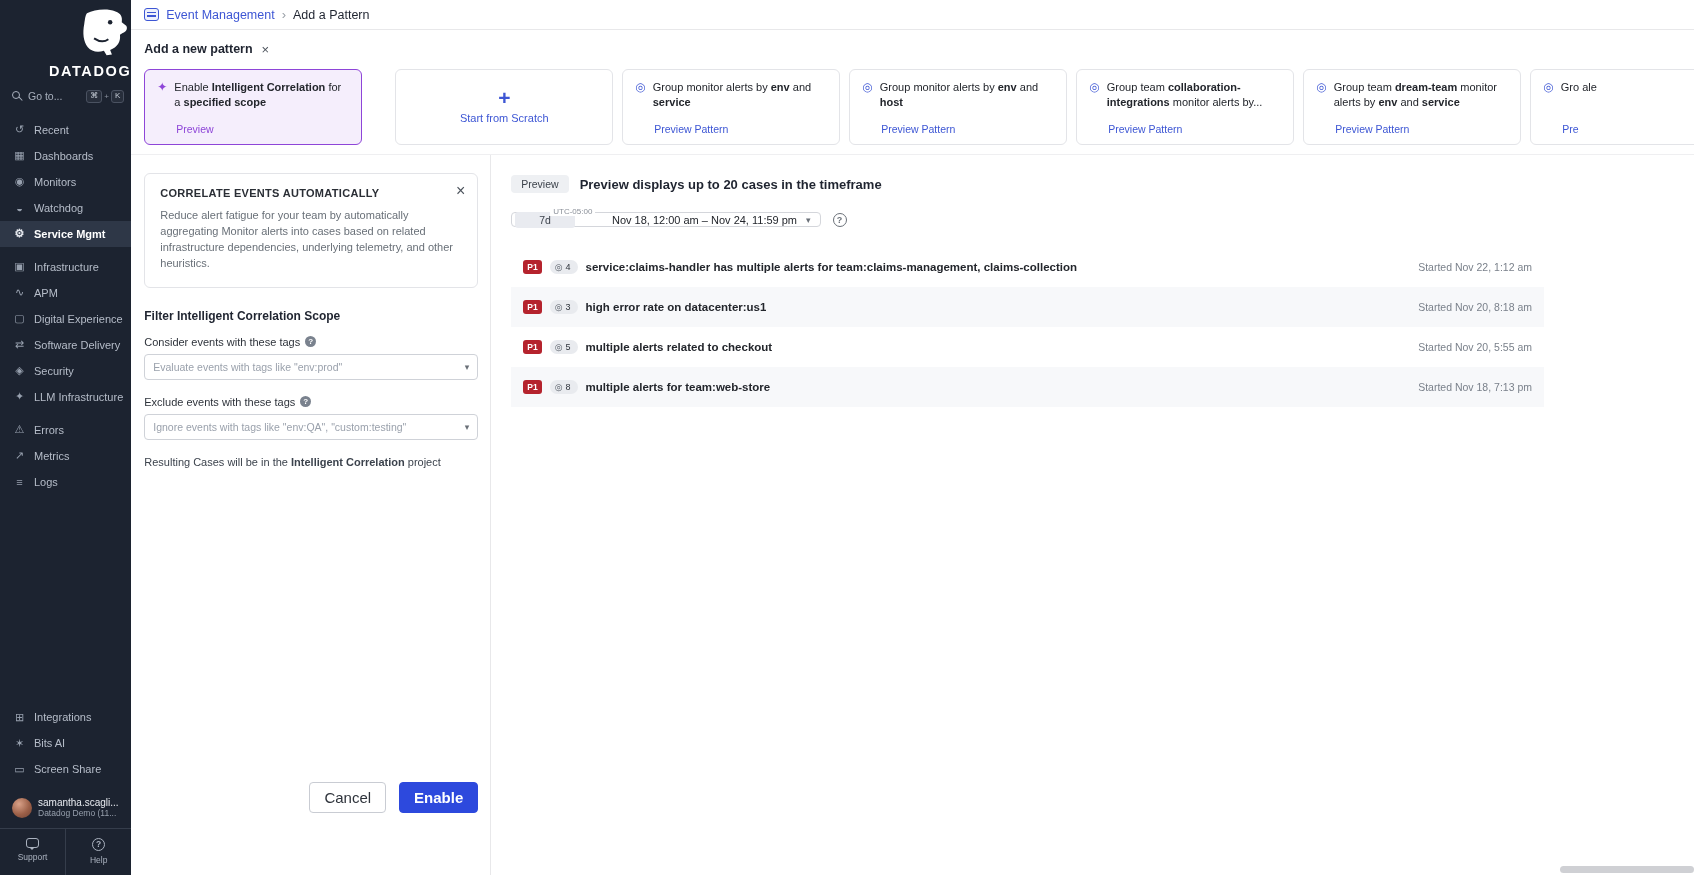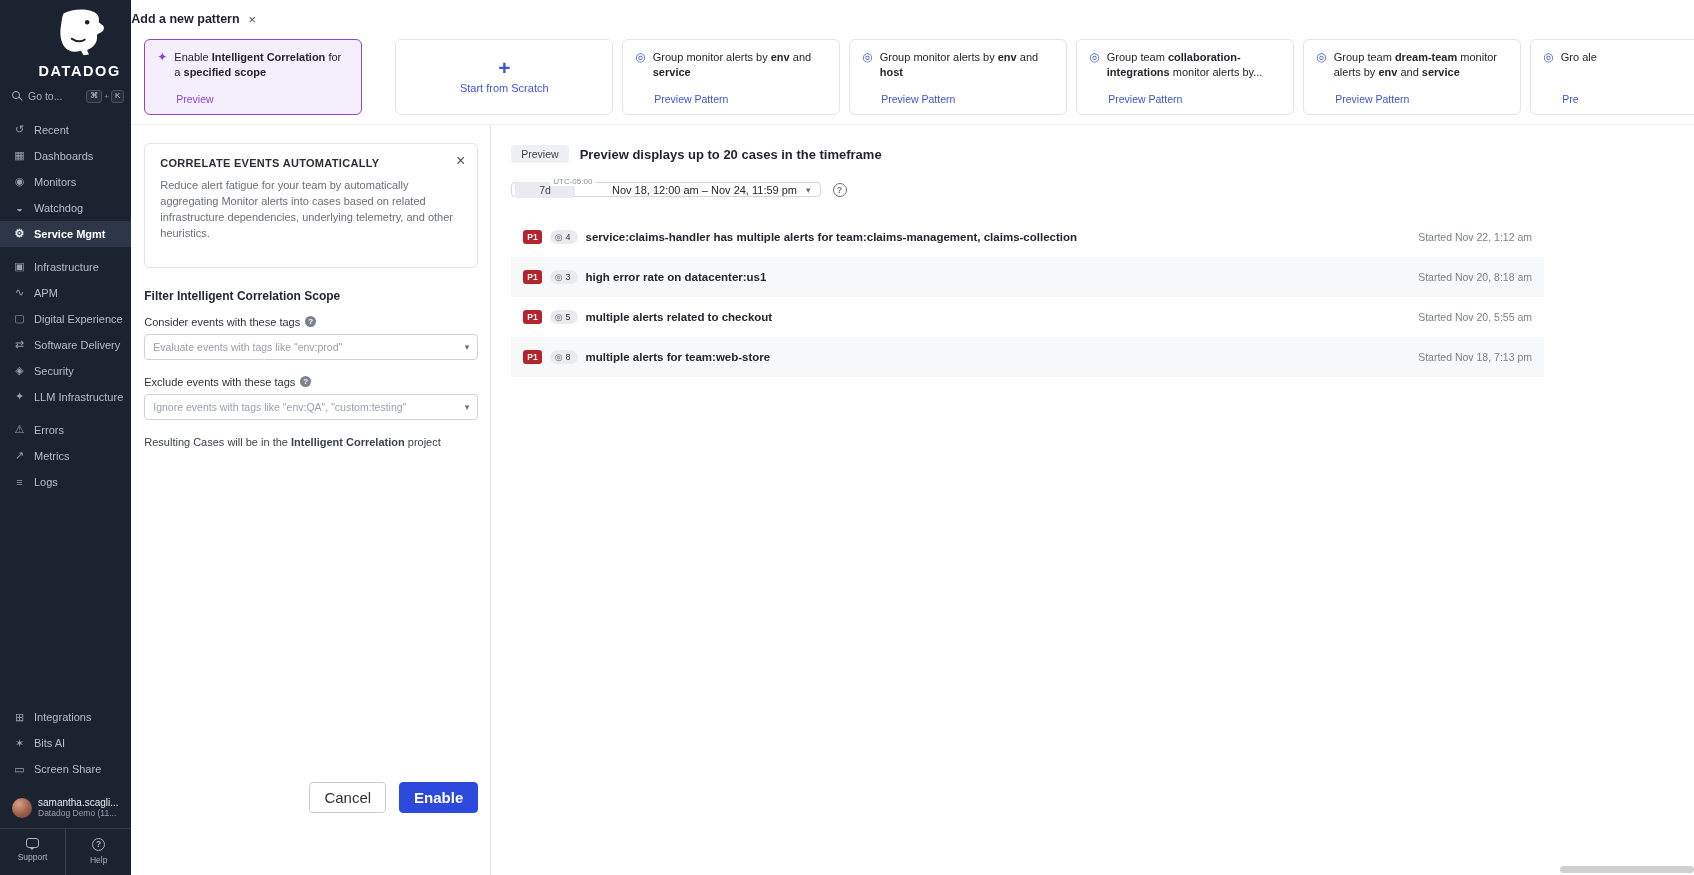--- a/index.html
+++ b/index.html
@@ -3,21 +3,21 @@
 <meta charset="utf-8">
 <style>
   * { margin:0; padding:0; box-sizing:border-box; }
   html,body { width:1694px; height:875px; overflow:hidden; background:#fff;
     font-family:"Liberation Sans", sans-serif; }
   .app { display:flex; width:1694px; height:875px; position:relative; }
 
   
   .sidebar { flex:0 0 118px; background:var(--sidebar-bg,#1c2330); color:#b6bdc9;
     display:flex; flex-direction:column; }
-  .logo { padding:8px 0 4px; text-align:center; cursor:pointer;margin-left:28px; }
+  .logo { padding:8px 0 4px; text-align:right; cursor:pointer;margin-left:28px; }
   .logo-text { color:#fff; font-weight:bold; font-size:14.5px; letter-spacing:1.6px; margin-top:1px; }
   .goto { display:flex; align-items:center; gap:5px; padding:7px 7px 7px 12px;
     font-size:10.5px; color:#a8b0bd; cursor:pointer; }
   .search-ic { width:11px; height:11px; position:relative; flex:0 0 11px; }
   .search-ic::before { content:""; position:absolute; width:6px; height:6px;
     border:1.4px solid #a8b0bd; border-radius:50%; left:0; top:0; }
   .search-ic::after { content:""; position:absolute; width:4.5px; height:1.4px;
     background:#a8b0bd; transform:rotate(45deg); left:6px; top:7.5px; }
   .keys { margin-left:auto; display:flex; align-items:center; gap:2px; }
   .key { border:1px solid #4a5261; border-radius:3px; background:#272e3b; color:#c3cad4;
@@ -53,21 +53,21 @@
   .em-ic { width:15px; height:13px; border:1.5px solid var(--link-blue,#3d56d4); border-radius:3px;
     position:relative; background:#eef1fc; }
   .em-ic::before { content:""; position:absolute; left:2px; right:2px; top:2.5px; height:1.5px;
     background:var(--link-blue,#3d56d4); }
   .em-ic::after { content:""; position:absolute; left:2px; right:2px; top:6px; height:1.5px;
     background:var(--link-blue,#3d56d4); }
   .bc-link { color:var(--link-blue,#3d56d4); font-size:12.5px; cursor:pointer; }
   .bc-sep { color:#9aa0a8; font-size:13px; }
   .bc-page { color:#1f2430; font-size:12.5px; }
 
-  .subbar { flex:0 0 38px; display:flex; align-items:center; gap:9px; }
+  .subbar { flex:0 0 38px; display:flex; align-items:center; gap:9px; padding-left:13px; }
   .subbar-title { font-size:12.5px; font-weight:bold; color:#1f2430; }
   .dismiss { color:#4c535c; font-size:13px; cursor:pointer; line-height:1; }
 
   
   .cards-row { flex:0 0 86px; display:flex; gap:9px; padding:1px 0 9px 13px; overflow:hidden; }
   .card { flex:0 0 218px; height:76px; background:#fff; border:1px solid #e3e4e8; border-radius:6px;
     padding:10px 12px; position:relative; cursor:pointer; }
   .card.selected { background:var(--accent-purple-bg,#f5eefc);
     border:1.5px solid var(--accent-purple,#8e45d8); margin-right:24px; }
   .card-top { display:flex; gap:7px; align-items:flex-start; }
@@ -78,21 +78,21 @@
   .card-link { position:absolute; left:31px; bottom:9px; font-size:10.5px;
     color:var(--link-blue,#3d56d4); cursor:pointer; }
   .card.selected .card-link { color:var(--accent-purple,#8e45d8); }
   .card.scratch { display:flex; flex-direction:column; align-items:center; justify-content:center; gap:3px; }
   .plus-ic { color:var(--link-blue,#3d56d4); font-size:21px; font-weight:bold; line-height:20px; }
   .card.scratch .card-title { color:var(--link-blue,#3d56d4); }
 
   
   .content { flex:1; display:flex; min-height:0; border-top:1px solid #efeff1; }
   .left-col { flex:0 0 360px; border-right:1px solid #e8e8ea; padding:18px 12px 0 13px; position:relative; }
-  .info-card { border:1px solid #e3e4e8; border-radius:6px; padding:13px 15px 25px; position:relative; }
+  .info-card { border:1px solid #e3e4e8; border-radius:6px; padding:13px 15px 15px; position:relative; }
   .info-title { font-size:11px; font-weight:bold; color:#2a2e35; letter-spacing:.3px; margin-bottom:9px; }
   .info-close { position:absolute; top:9px; right:12px; font-size:16px; color:#4c535c; cursor:pointer; line-height:1; }
   .info-desc { font-size:11px; color:#697078; line-height:1.45; }
   .filter-heading { font-size:12px; font-weight:bold; color:#1f2430; margin:21px 0 13px; }
   .field-label { display:flex; align-items:center; gap:5px; font-size:11px; color:#2e333b; margin-bottom:6px; }
   .help-circ { width:11px; height:11px; border-radius:50%; background:#7a828e; color:#fff;
     font-size:8px; display:inline-flex; align-items:center; justify-content:center; font-weight:bold; }
   .select { height:26px; border:1px solid #cfd2d8; border-radius:4px; display:flex; align-items:center;
     justify-content:space-between; padding:0 8px; margin-bottom:16px; background:#fff; cursor:pointer; }
   .select .ph { font-size:10.5px; color:#9aa1ac; white-space:nowrap; overflow:hidden; }
@@ -272,20 +272,26 @@
       </div>
       <div class="foot-cell">
         <span class="qmark">?</span>
         <span>Help</span>
       </div>
     </div>
   </aside>
 
   <div class="main">
 
+    <header class="topbar">
+      <span class="em-ic"></span>
+      <span class="bc-link">Event Management</span>
+      <span class="bc-sep">›</span>
+      <span class="bc-page">Add a Pattern</span>
+    </header>
 
     <div class="subbar">
       <span class="subbar-title">Add a new pattern</span>
       <span class="dismiss">×</span>
     </div>
 
     <div class="cards-row">
 
         <div class="card selected">
           <div class="card-top">

